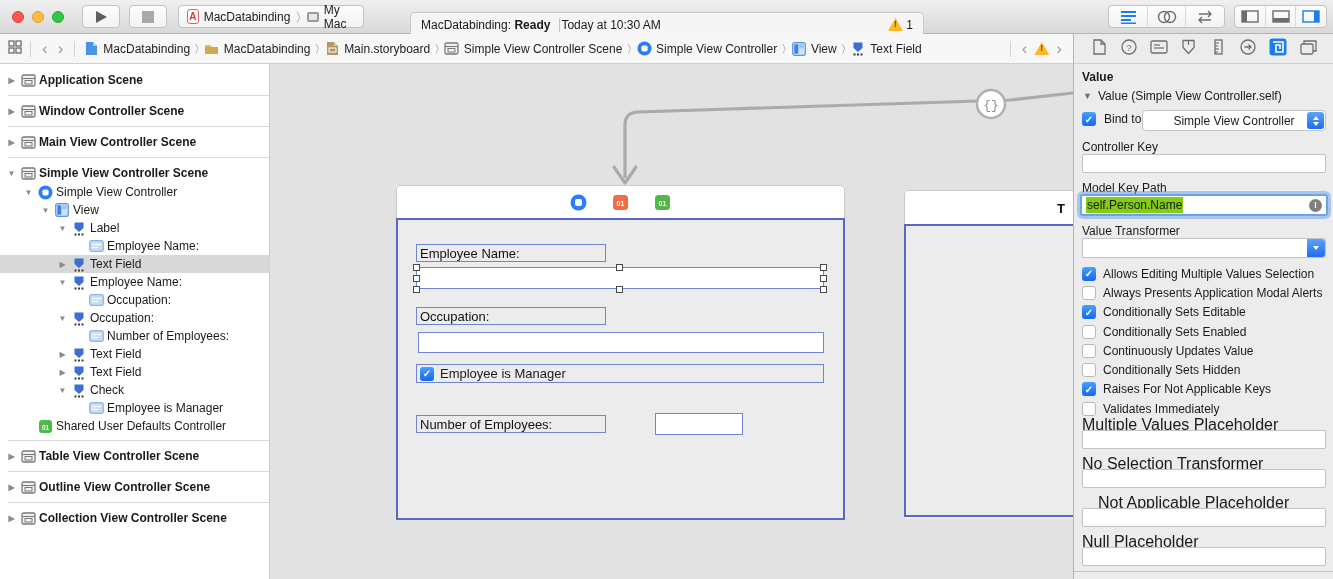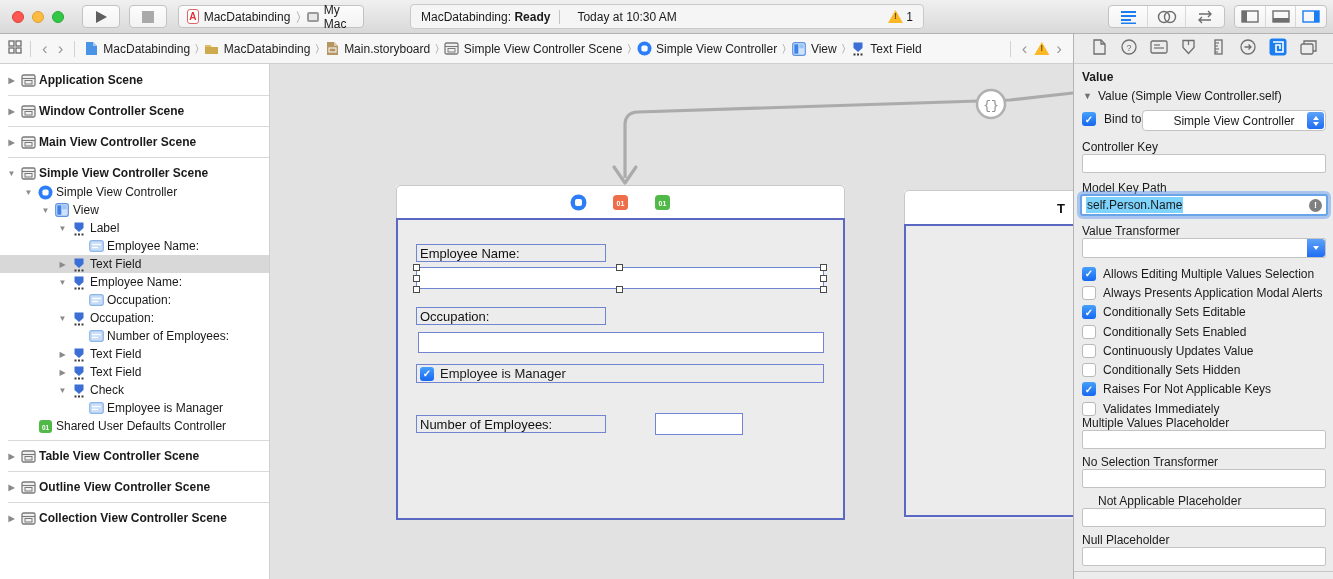--- a/index.html
+++ b/index.html
@@ -19,23 +19,23 @@
     background:linear-gradient(#fdfdfd,#f2f2f2); display:flex; align-items:center; justify-content:center; }
   .play-btn { left:82px; width:38px; }
   .stop-btn { left:129px; width:38px; }
   .play-glyph { width:0; height:0; border-left:11px solid #5f5f5f; border-top:6.5px solid transparent; border-bottom:6.5px solid transparent; }
   .stop-glyph { width:12px; height:12px; background:#a9a9a9; }
   .scheme { position:absolute; left:178px; top:5px; height:23px; width:186px; border:1px solid #c3c3c3; border-radius:4px;
     background:linear-gradient(#fdfdfd,#f2f2f2); display:flex; align-items:center; padding:0 8px; gap:5px; font-size:12px; }
   .app-mini { width:15px; height:15px; border-radius:3px; background:#fff; border:1px solid #d66; color:#d33; font-weight:bold; font-size:10px; display:flex; align-items:center; justify-content:center; }
   .mac-mini { width:15px; height:10px; border:2px solid #9a9a9a; border-radius:2px; background:#e8e8e8; }
   .crumb-sep { color:#b5b5b5; font-size:13px; padding:0 1px; }
-  .status { position:absolute; left:410px; top:4px; width:514px; height:25px; background:#f5f5f5; border:1px solid #c9c9c9; border-radius:4px;
+  .status { position:absolute; left:410px; top:12px; width:514px; height:25px; background:#f5f5f5; border:1px solid #c9c9c9; border-radius:4px;
     display:flex; align-items:center; padding:0 10px; font-size:12px; }
-  .status .stime { border-left:1px solid #c4c4c4; margin-left:9px; padding-left:17px; }
+  .status .stime { border-left:1px solid #c4c4c4; margin-left:9px; padding-left:1px; }
   .status .spacer { flex:1; }
   .warn-tri { width:15px; height:13px; background:#fcb827; clip-path:polygon(50% 0,100% 100%,0 100%); position:relative; display:inline-block; }
   .warn-tri::after { content:"!"; position:absolute; left:0; right:0; top:1px; text-align:center; font-size:9px; font-weight:bold; color:#6e5200; }
   .seg { position:absolute; top:5px; height:23px; border:1px solid #c3c3c3; border-radius:4px; background:linear-gradient(#fdfdfd,#f2f2f2); display:flex; }
   .seg button { width:38px; border:none; background:transparent; display:flex; align-items:center; justify-content:center; }
   .seg button + button { border-left:1px solid #d8d8d8; }
   .editors-seg { left:1108px; width:117px; }
   .views-seg { left:1234px; width:93px; }
   .views-seg button { width:30px; }
 
@@ -87,25 +87,25 @@
   .disc-row { display:flex; align-items:center; gap:5px; color:#1a1a1a; }
   .tfield { border:1px solid #c3c3c3; border-radius:2px; background:#fff; height:19px; }
   .popup { position:absolute; height:21px; background:#fff; border:1px solid #c3c3c3; border-radius:4px; display:flex; align-items:center; justify-content:center; font-size:12px; }
   .stepper { position:absolute; right:1px; top:1px; bottom:1px; width:17px; background:linear-gradient(#5ea2f9,#1f6df3); border-radius:3px;
     display:flex; flex-direction:column; align-items:center; justify-content:center; gap:2px; }
   .tri-up { width:0; height:0; border-left:3.5px solid transparent; border-right:3.5px solid transparent; border-bottom:4px solid #fff; }
   .tri-dn { width:0; height:0; border-left:3.5px solid transparent; border-right:3.5px solid transparent; border-top:4px solid #fff; }
   .combo-btn { position:absolute; right:0; top:0; bottom:0; width:18px; background:linear-gradient(#5ea2f9,#1f6df3); border-radius:0 3px 3px 0;
     display:flex; align-items:center; justify-content:center; }
   .mkp { border:2px solid #6aa4e8; border-radius:3px; background:#fff; box-shadow:0 0 0 3px rgba(90,150,240,.45); display:flex; align-items:center; padding:0 4px; }
-  .mkp .sel { background:#7dd3fc; padding:1px 1px; }
+  .mkp .sel { background:#84cc16; padding:1px 1px; }
   .mkp .badge { margin-left:auto; width:13px; height:13px; border-radius:50%; background:#808080; color:#fff; font-size:9px; font-weight:bold;
     display:flex; align-items:center; justify-content:center; }
   .opt-row { display:flex; align-items:center; gap:7px; height:19.3px; }
-  .ph-label { position:absolute; font-size:12px; }
+  .ph-label { position:absolute; font-size:16px; }
   .insp-div { position:absolute; left:0; right:0; height:1px; background:#c6c6c6; }
 </style>
 </head>
 <body>
 
 <div id="app">
 
   <div class="toolbar">
     <div class="traffic">
       <span class="tl red"></span>

